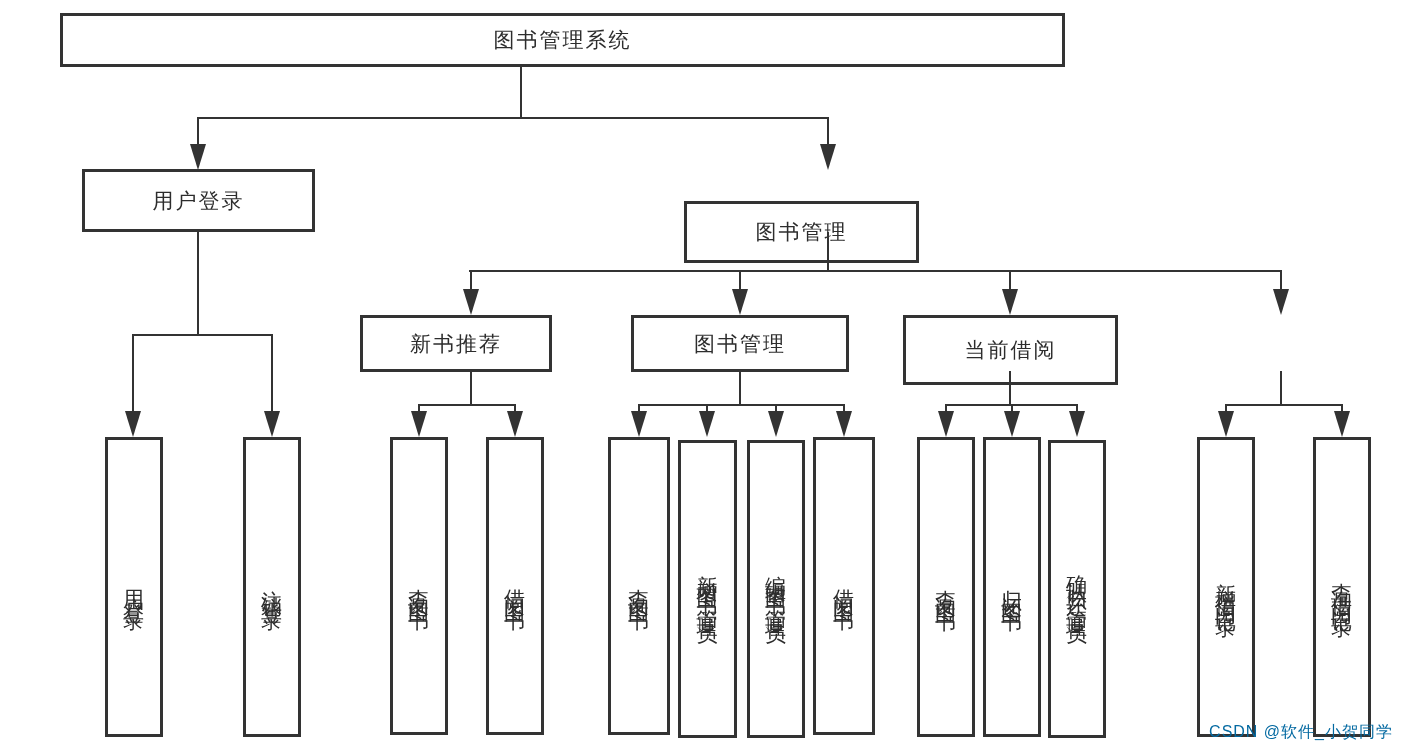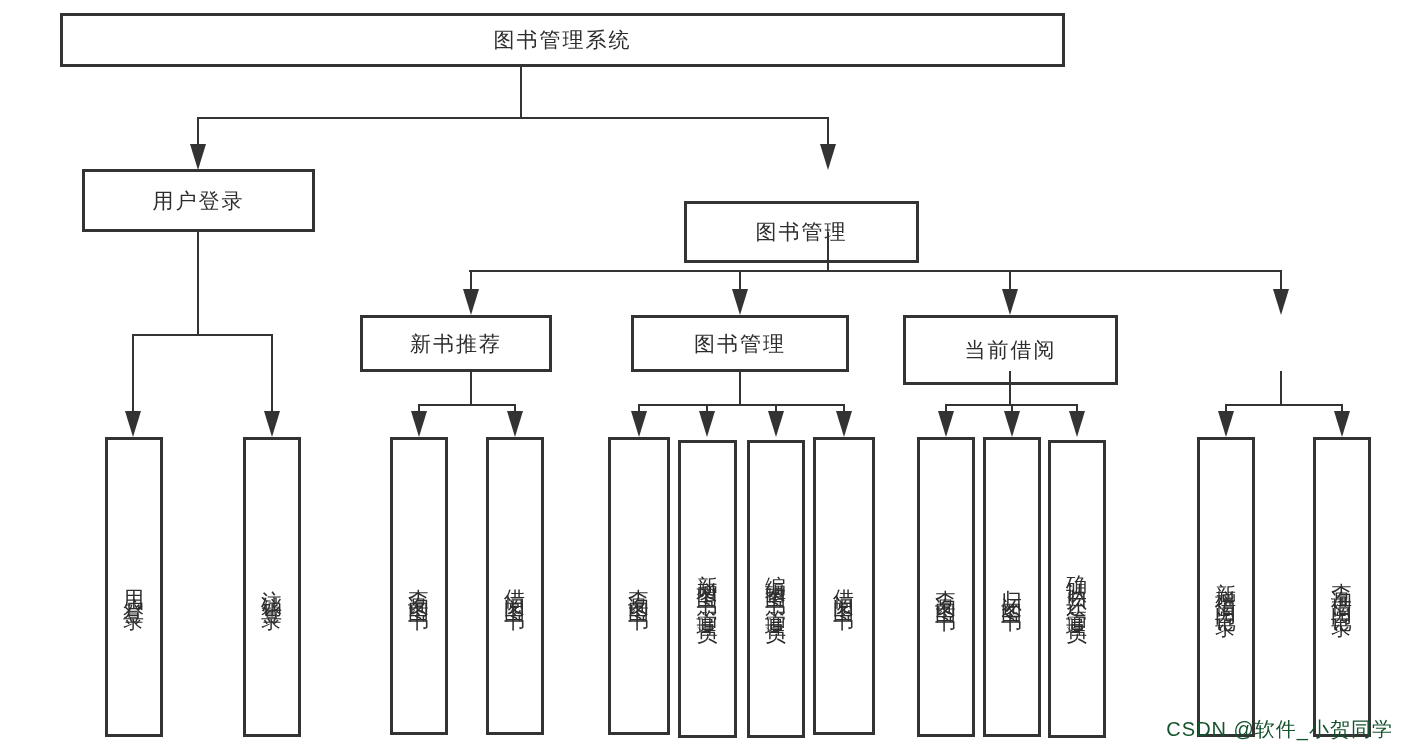--- a/index.html
+++ b/index.html
@@ -17,21 +17,21 @@
   }
   .leaf > span{display:block;writing-mode:vertical-rl;line-height:1;letter-spacing:7px;}
   .v{position:absolute;width:2px;background:#333333;}
   .h{position:absolute;height:2px;background:#333333;}
   .arrow{
     position:absolute;width:0;height:0;
     border-left:8px solid transparent;border-right:8px solid transparent;
     border-top:26px solid #333333;
   }
   .watermark{
-    position:absolute;right:12px;bottom:4px;font-size:20px;color:#14532d;letter-spacing:1px;
+    position:absolute;right:12px;bottom:4px;font-size:16px;color:#0369a1;letter-spacing:1px;
   }
 </style>
 </head>
 <body>
 
 <div id="stage">
 
   <div class="box" style="left:20px;top:13px;width:1005px;height:54px;margin-left:40px;">
     <span>图书管理系统</span>
   </div>

